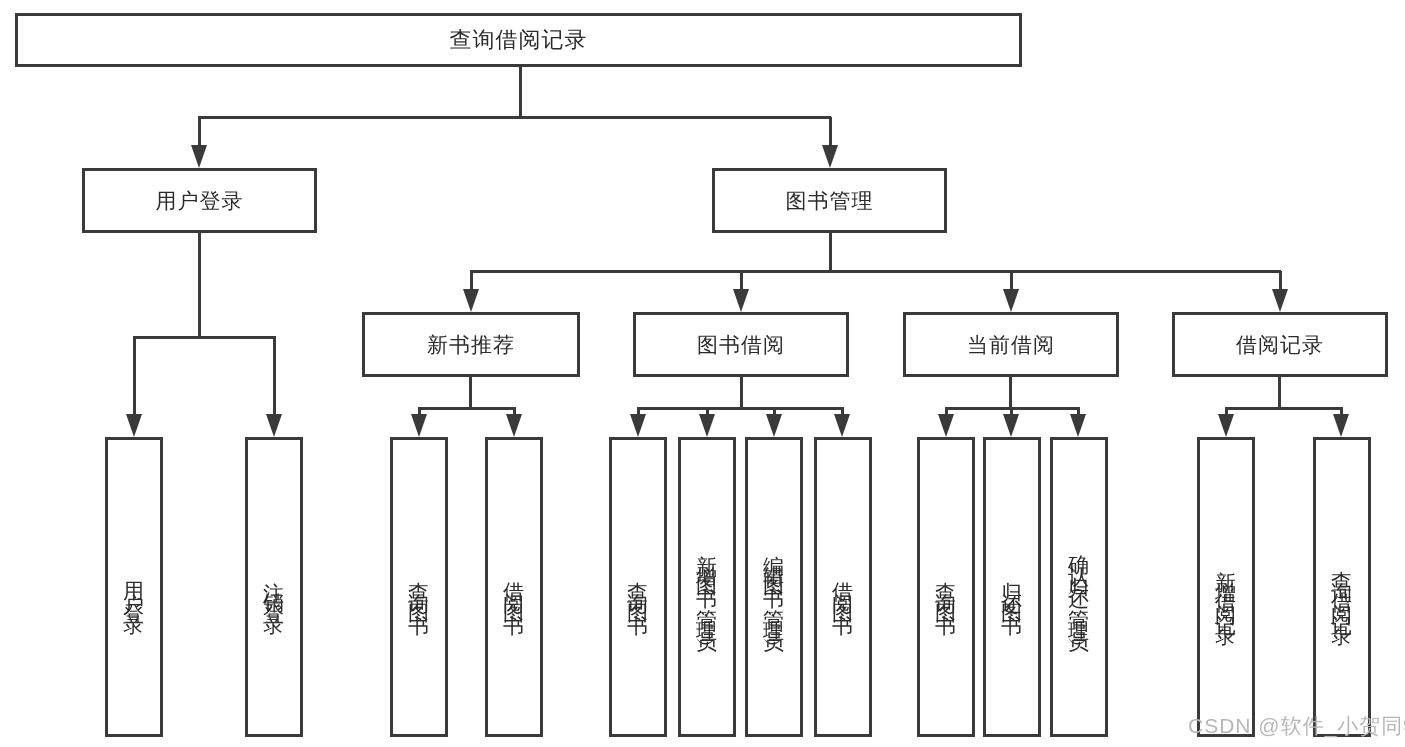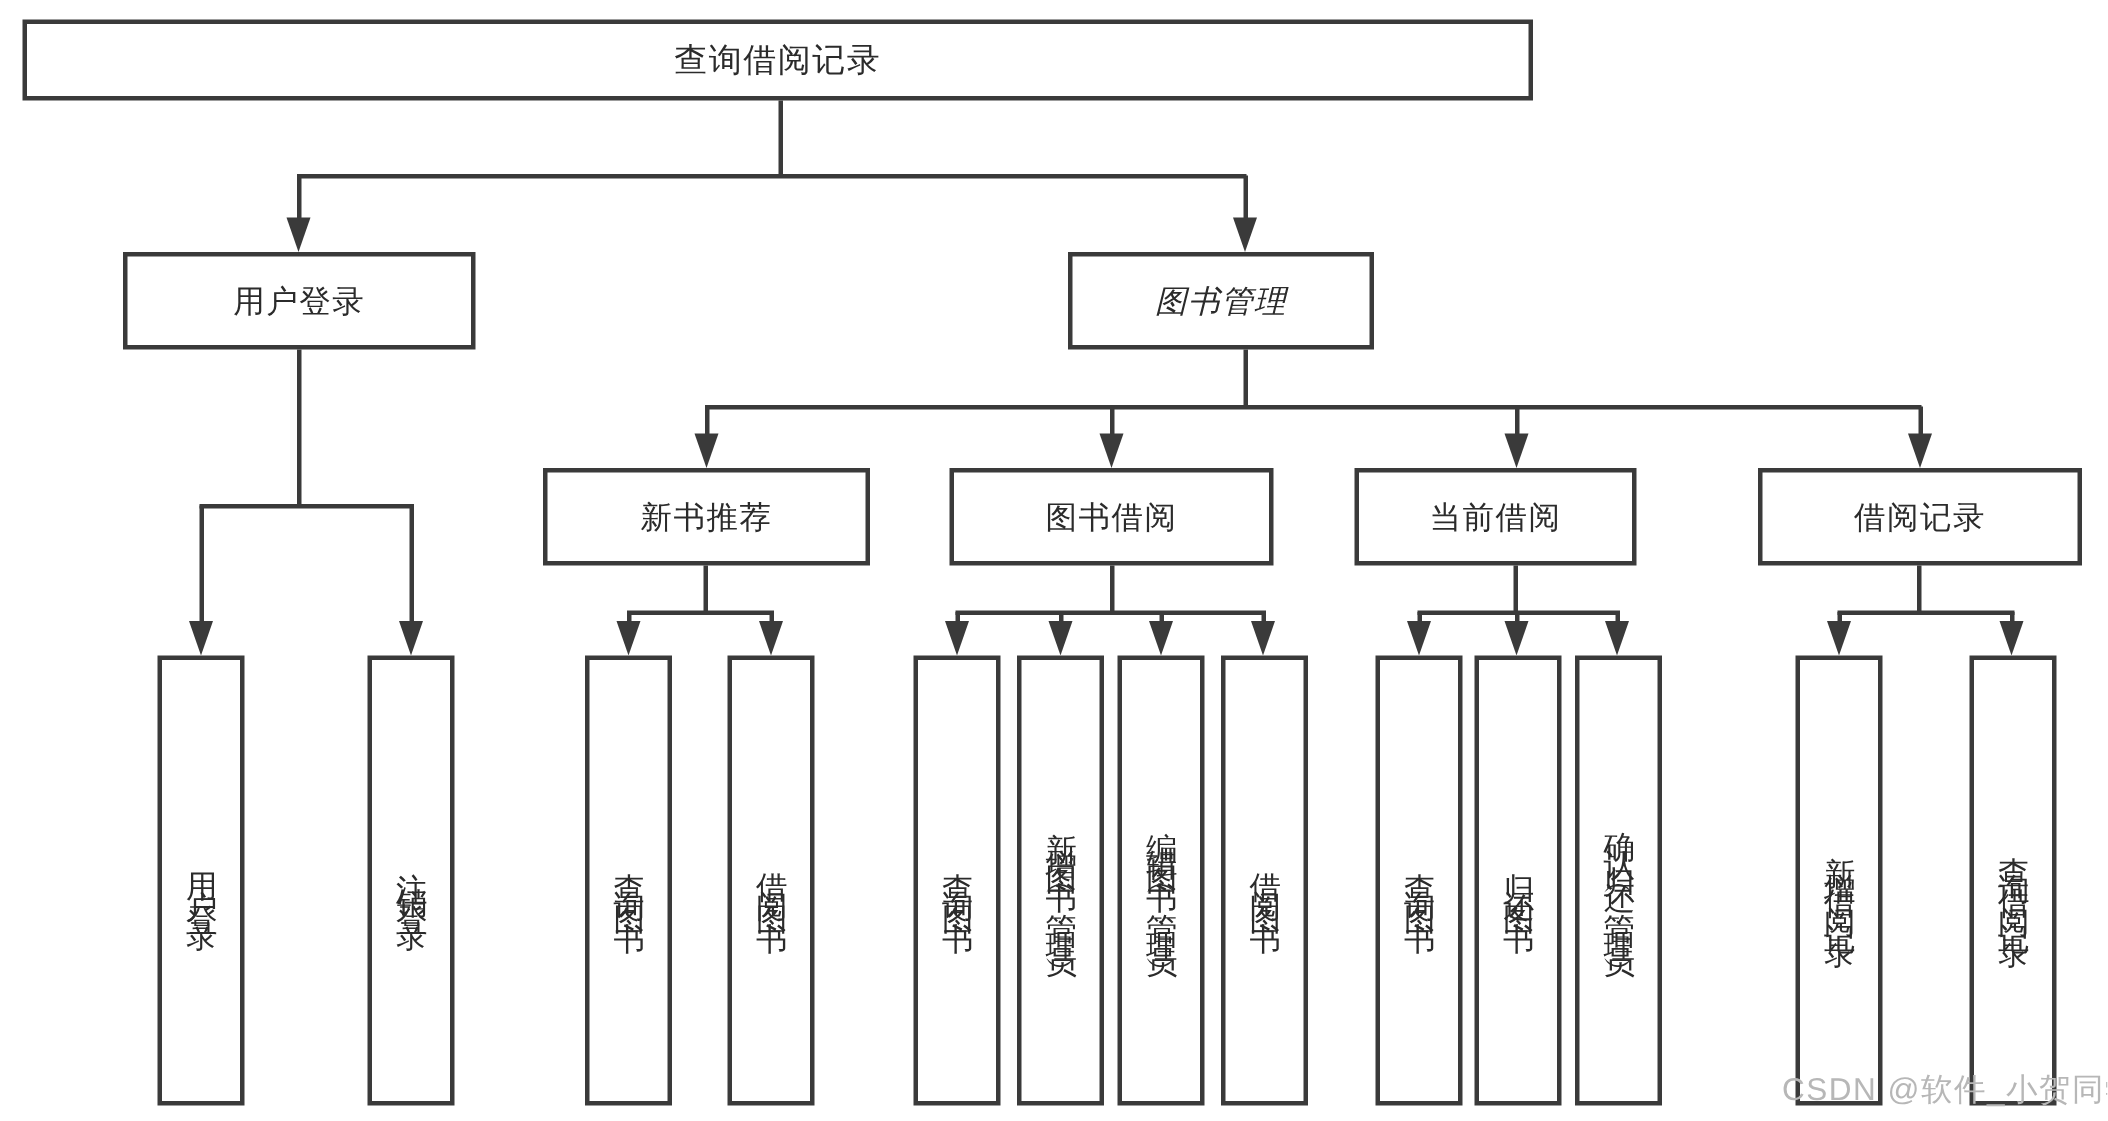--- a/index.html
+++ b/index.html
@@ -41,21 +41,21 @@
   <div class="vl" style="left:519px;top:67px;height:51px;"></div>
   <div class="hl" style="left:198px;top:116px;width:633px;"></div>
   <div class="vl" style="left:198px;top:117px;height:29px;"></div>
   <div class="ar" style="left:191px;top:145px;"></div>
   <div class="vl" style="left:829px;top:117px;height:29px;"></div>
   <div class="ar" style="left:822px;top:145px;"></div>
 
   <div class="node" style="left:82px;top:168px;width:235px;height:65px;">
     <span>用户登录</span>
   </div>
-  <div class="node" style="left:712px;top:168px;width:204px;height:65px;font-style:italic;">
+  <div class="node" style="left:712px;top:168px;width:235px;height:65px;">
     <span>图书管理</span>
   </div>
 
   <div class="vl" style="left:198px;top:233px;height:105px;"></div>
   <div class="hl" style="left:133px;top:336px;width:143px;"></div>
   <div class="vl" style="left:133px;top:337px;height:78px;"></div>
   <div class="ar" style="left:126px;top:414px;"></div>
   <div class="vl" style="left:273px;top:337px;height:78px;"></div>
   <div class="ar" style="left:266px;top:414px;"></div>
 
@@ -69,21 +69,21 @@
   <div class="ar" style="left:1003px;top:289px;"></div>
   <div class="vl" style="left:1279px;top:271px;height:20px;"></div>
   <div class="ar" style="left:1272px;top:289px;"></div>
 
   <div class="node" style="left:633px;top:312px;width:216px;height:65px;">
     <span>图书借阅</span>
   </div>
   <div class="node" style="left:362px;top:312px;width:218px;height:65px;">
     <span>新书推荐</span>
   </div>
-  <div class="node" style="left:903px;top:312px;width:188px;height:65px;">
+  <div class="node" style="left:903px;top:312px;width:216px;height:65px;">
     <span>当前借阅</span>
   </div>
   <div class="node" style="left:1172px;top:312px;width:216px;height:65px;">
     <span>借阅记录</span>
   </div>
 
   <div class="vl" style="left:469px;top:377px;height:32px;"></div>
   <div class="hl" style="left:418px;top:407px;width:98px;"></div>
   <div class="vl" style="left:418px;top:408px;height:9px;"></div>
   <div class="ar" style="left:411px;top:414px;"></div>

